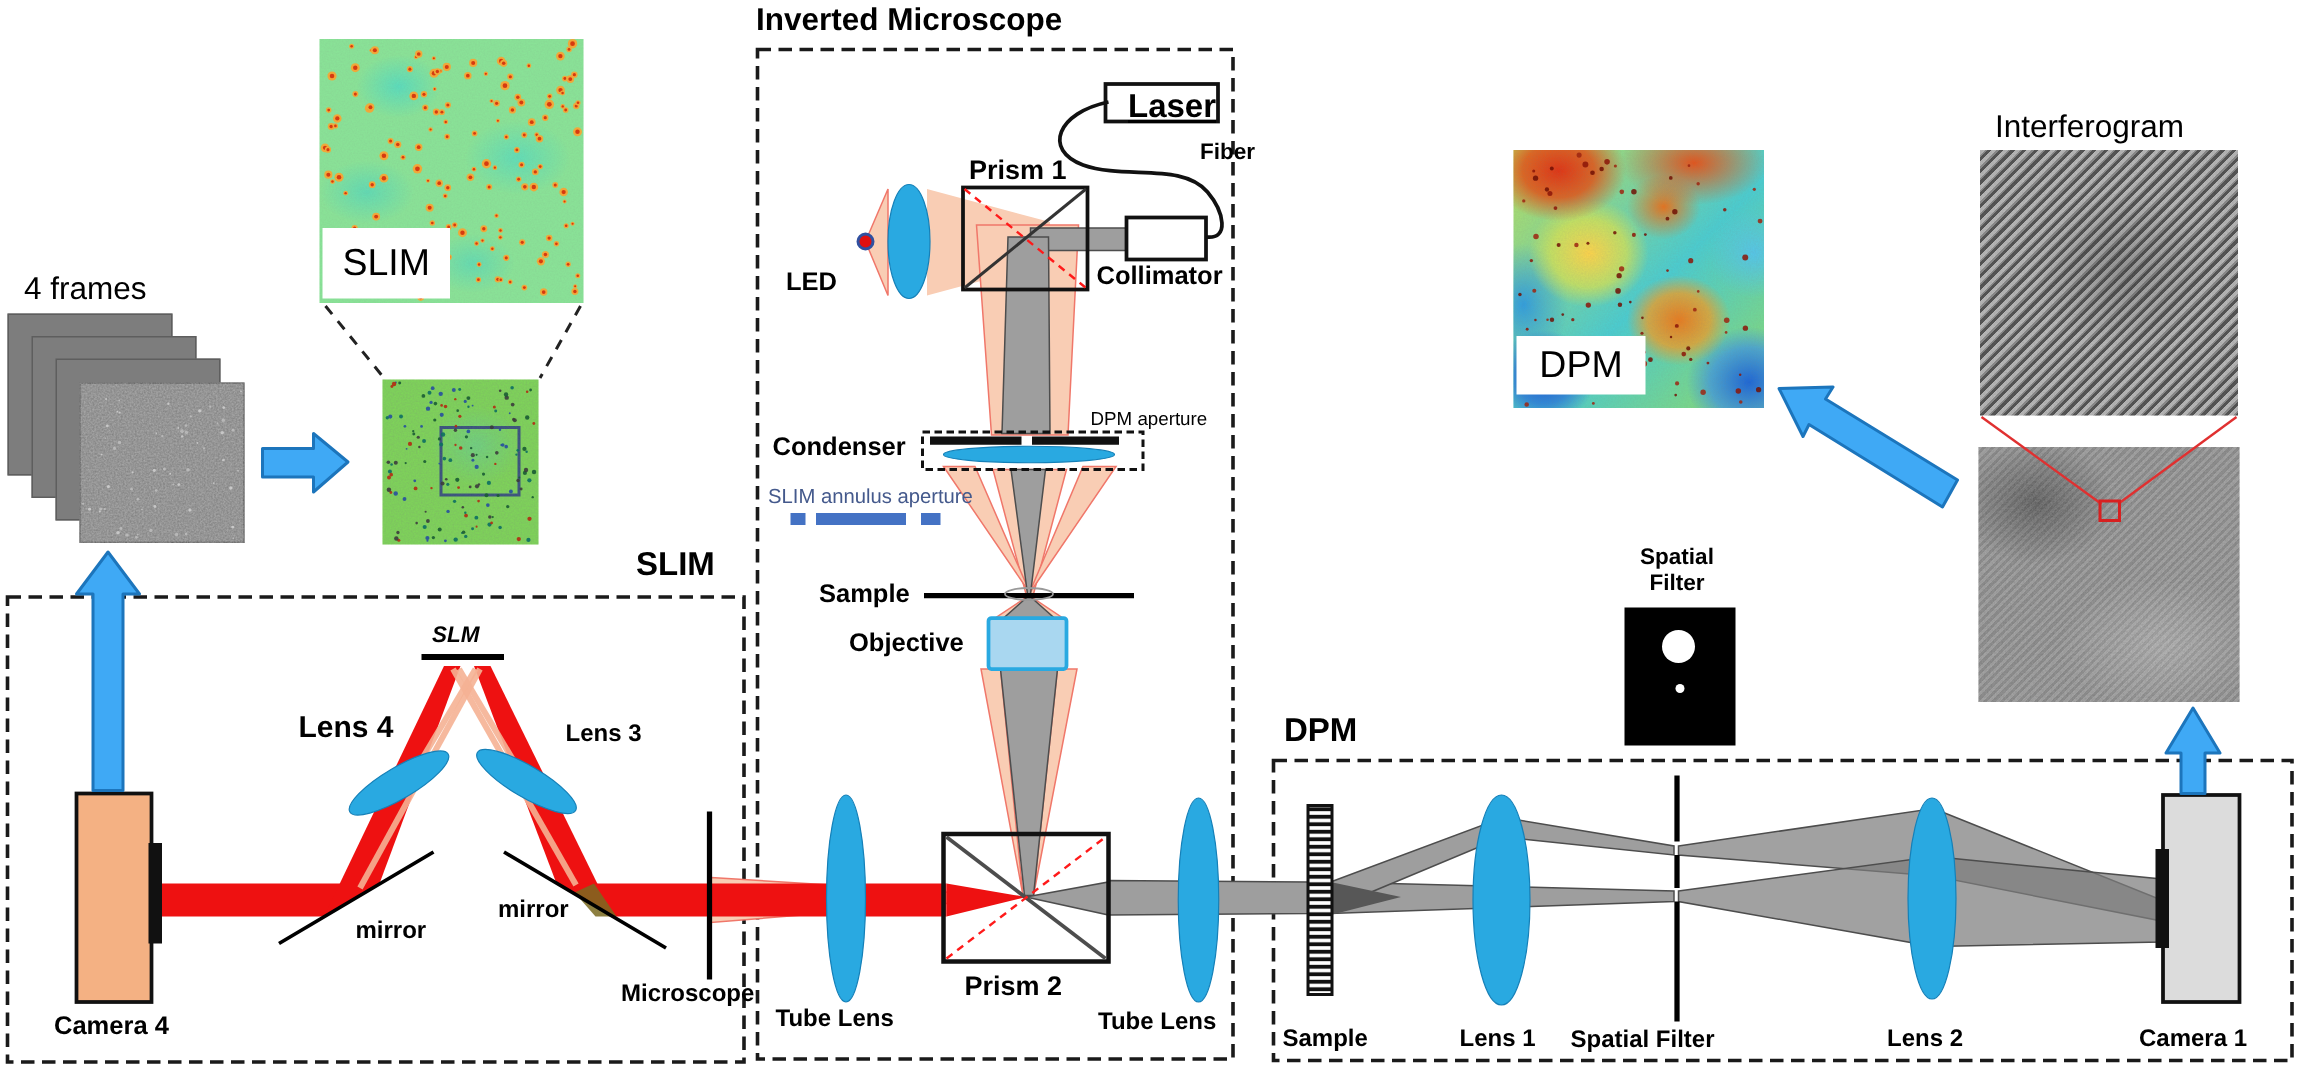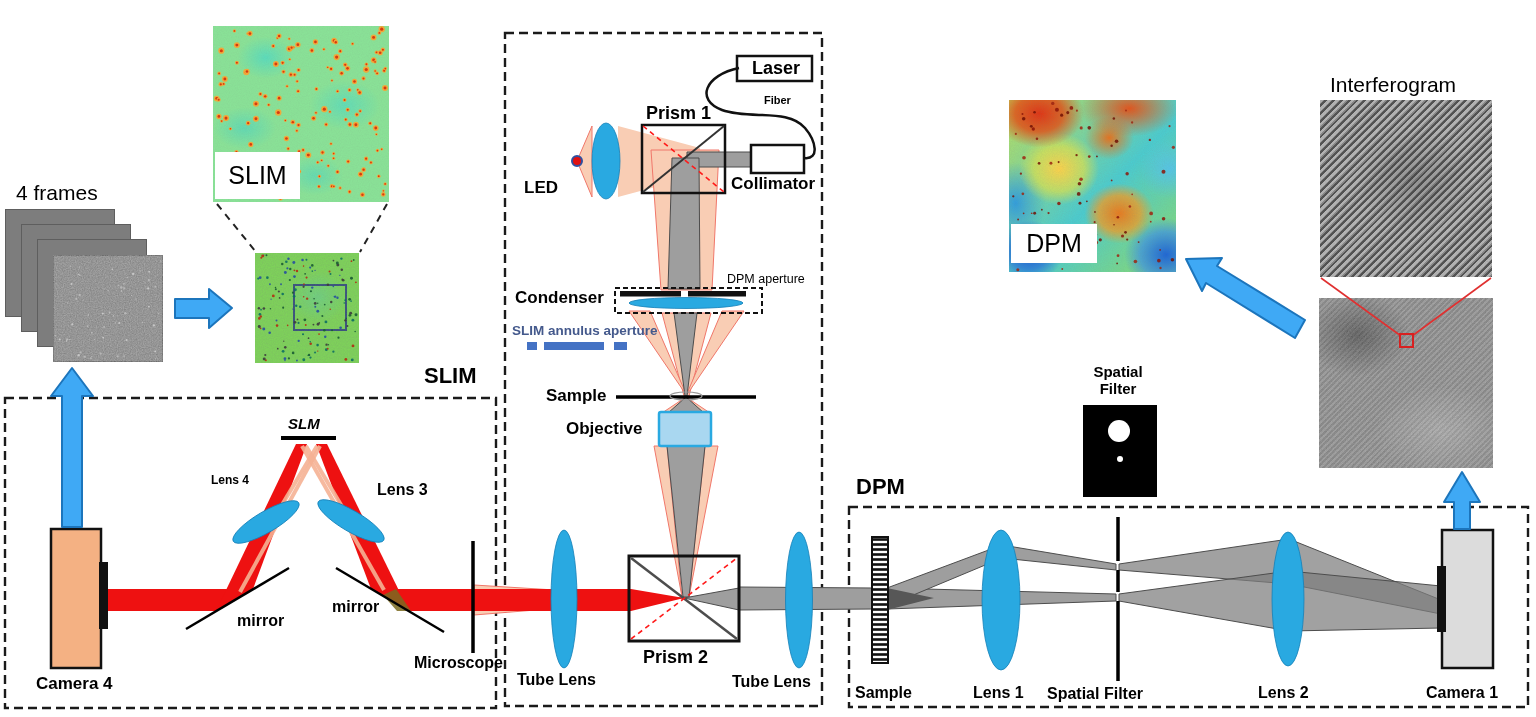--- a/index.html
+++ b/index.html
@@ -862,36 +862,37 @@
 
   <div class="whitebox" style="left:215px;top:152px;width:85px;height:47px;">
     <span class="lbl" style="position:static;font-size:25px;">SLIM</span>
   </div>
   <div class="whitebox" style="left:1011px;top:224px;width:86px;height:39px;">
     <span class="lbl" style="position:static;font-size:25px;">DPM</span>
   </div>
 
   <div class="lbl" style="left:16px;top:181px;font-size:21px;">4 frames</div>
   <div class="lbl b" style="left:424px;top:364px;font-size:22px;">SLIM</div>
+  <div class="lbl b" style="left:504px;top:2px;font-size:21px;">Inverted Microscope</div>
   <div class="lbl b" style="left:856px;top:475px;font-size:22px;">DPM</div>
   <div class="lbl" style="left:1330px;top:73px;font-size:21px;">Interferogram</div>
 
-  <div class="lbl b" style="left:752px;top:59px;font-size:18px;">Laser</div>
-  <div class="lbl b" style="left:764px;top:94px;font-size:11px;">Fiber</div>
+  <div class="lbl b" style="left:752px;top:59px;font-size:22px;text-decoration:underline;">Laser</div>
+  <div class="lbl b" style="left:800px;top:94px;font-size:15px;">Fiber</div>
   <div class="lbl b" style="left:646px;top:104px;font-size:18px;">Prism 1</div>
   <div class="lbl b" style="left:731px;top:175px;font-size:17px;">Collimator</div>
   <div class="lbl b" style="left:524px;top:151px;font-size:17px;margin-top:28px;">LED</div>
   <div class="lbl b" style="left:515px;top:289px;font-size:17px;">Condenser</div>
   <div class="lbl" style="left:727px;top:273px;font-size:12.5px;">DPM aperture</div>
-  <div class="lbl" style="left:512px;top:324px;font-size:13.5px;color:var(--annulus_text);font-weight:bold;">SLIM annulus aperture</div>
+  <div class="lbl" style="left:512px;top:324px;font-size:13.5px;color:var(--annulus_text);">SLIM annulus aperture</div>
   <div class="lbl b" style="left:546px;top:387px;font-size:17px;">Sample</div>
   <div class="lbl b" style="left:566px;top:420px;font-size:17px;">Objective</div>
 
   <div class="lbl b" style="left:288px;top:416px;font-size:15px;font-style:italic;">SLM</div>
-  <div class="lbl b" style="left:211px;top:474px;font-size:12px;">Lens 4</div>
+  <div class="lbl b" style="left:199px;top:474px;font-size:20px;">Lens 4</div>
   <div class="lbl b" style="left:377px;top:481px;font-size:16px;">Lens 3</div>
   <div class="lbl b" style="left:237px;top:612px;font-size:16px;">mirror</div>
   <div class="lbl b" style="left:332px;top:598px;font-size:16px;">mirror</div>
   <div class="lbl b" style="left:414px;top:654px;font-size:16px;">Microscope</div>
   <div class="lbl b" style="left:36px;top:675px;font-size:17px;">Camera 4</div>
   <div class="lbl b" style="left:517px;top:671px;font-size:16px;">Tube Lens</div>
   <div class="lbl b" style="left:732px;top:673px;font-size:16px;">Tube Lens</div>
   <div class="lbl b" style="left:643px;top:648px;font-size:18px;">Prism 2</div>
 
   <div class="lbl b" style="left:855px;top:684px;font-size:16px;">Sample</div>

